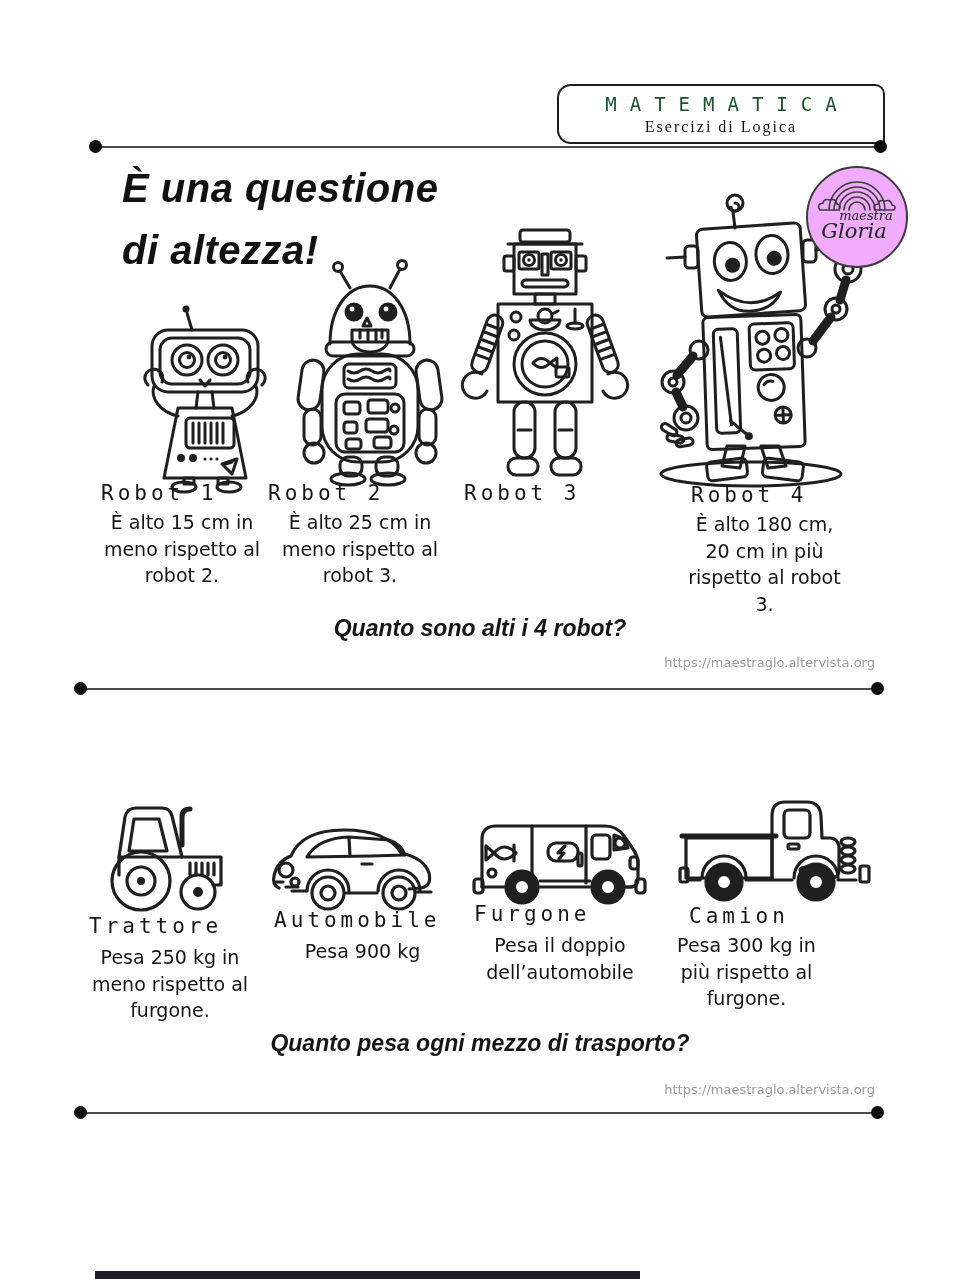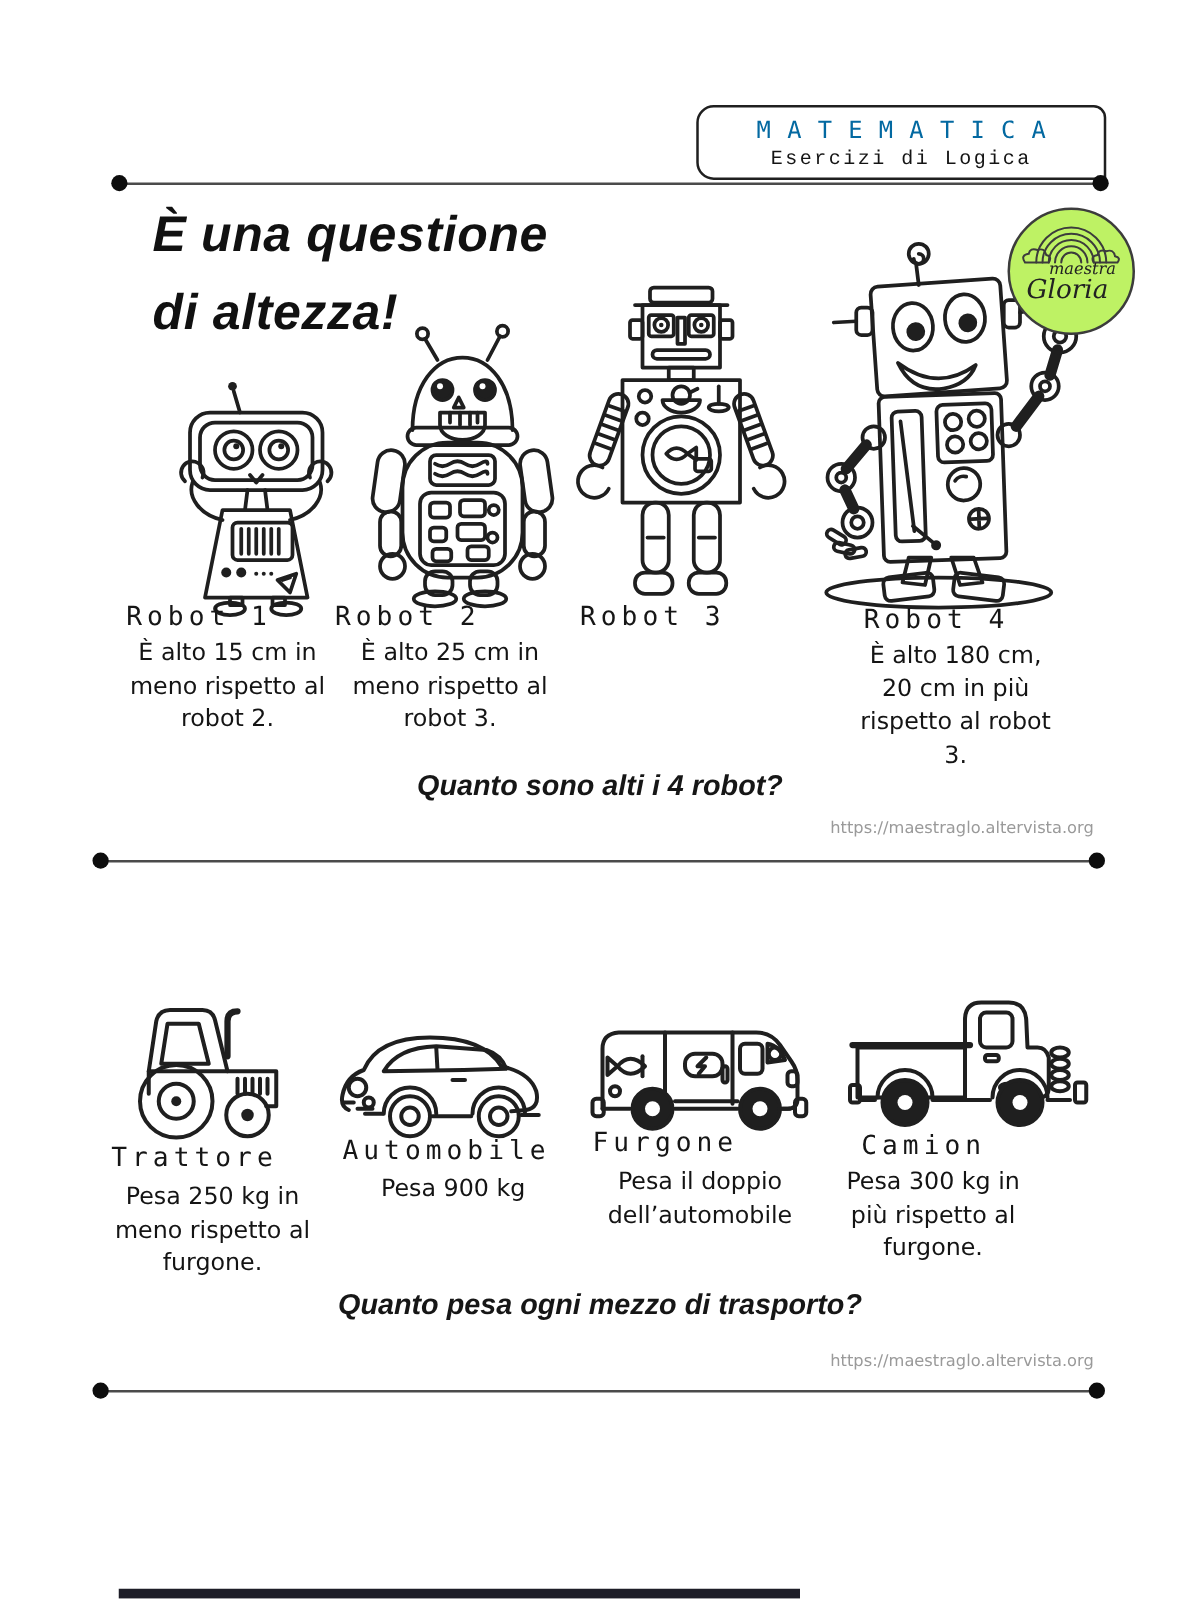--- a/index.html
+++ b/index.html
@@ -3,39 +3,39 @@
 <meta charset="utf-8">
 <style>
   html,body{margin:0;padding:0;background:#ffffff;}
   .page{position:relative;width:960px;height:1279px;background:#fff;overflow:hidden;
         font-family:"DejaVu Sans",sans-serif;color:#1d1d1d;}
   .abs{position:absolute;}
   
   .hdr-box{left:557px;top:84px;width:328px;height:60px;border:2px solid #1f1f1f;
            border-radius:14px 10px 2px 14px;background:#fff;text-align:center;box-sizing:border-box;}
   .hdr-title{margin-top:7px;font-family:"DejaVu Sans Mono",monospace;font-size:19px;
-             letter-spacing:13px;text-indent:13px;color:#0369a1;}
-  .hdr-sub{margin-top:3px;font-family:Liberation Mono, monospace;font-size:16px;letter-spacing:2px;color:#141414;}
+             letter-spacing:13px;text-indent:13px;color:#14532d;}
+  .hdr-sub{margin-top:3px;font-family:Liberation Serif, serif;font-size:16px;letter-spacing:2px;color:#141414;}
   
   .divider{height:2px;background:#4b4b4b;}
   .dot{position:absolute;width:13px;height:13px;background:#0d0d0d;border-radius:50%;top:-6px;}
   .dot-l{left:-4px;} .dot-r{right:-4px;}
   
   .sec-title{font-family:"Liberation Sans","DejaVu Sans",sans-serif;font-weight:700;font-style:italic;
              font-size:40px;color:#111;letter-spacing:0.5px;white-space:nowrap;}
   .question{left:0;right:0;text-align:center;font-family:"Liberation Sans","DejaVu Sans",sans-serif;
             font-weight:700;font-style:italic;font-size:23px;color:#161616;}
   .url{font-size:13px;color:#9a9a9a;font-family:"DejaVu Sans",sans-serif;}
   
   .hand-label{font-family:"DejaVu Sans Mono",monospace;font-size:21px;letter-spacing:4px;
               text-indent:4px;color:#161616;text-align:left;white-space:nowrap;}
   .desc{font-size:19px;line-height:1.4;text-align:center;color:#141414;}
   
   .logo{left:806px;top:166px;width:102px;height:102px;border:2px solid #3c3c3c;border-radius:50%;
-        background:#bef264;box-sizing:border-box;text-align:center;z-index:2;}
+        background:#f0abfc;box-sizing:border-box;text-align:center;z-index:2;}
   .logo-t1{margin-top:-6px;font-family:"DejaVu Serif",serif;font-style:italic;font-size:13px;color:#222;
            margin-left:18px;}
   .logo-t2{font-family:"DejaVu Serif",serif;font-style:italic;font-size:21px;color:#222;margin-top:-4px;
            margin-left:-6px;}
   .bottom-bar{left:95px;top:1271px;width:545px;height:8px;background:#1d1d27;}
   svg{display:block;}
 </style>
 </head>
 <body>
 

